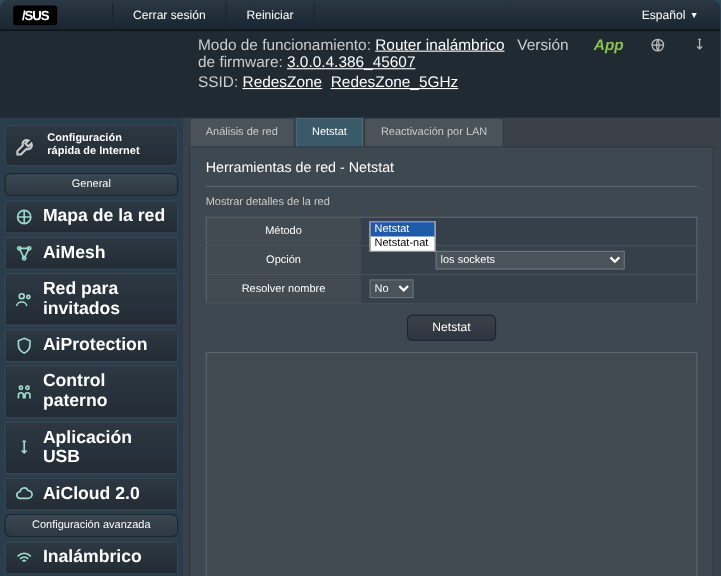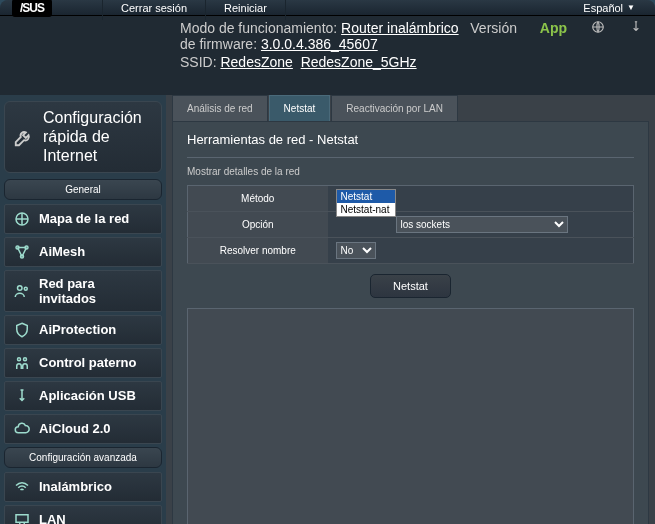--- a/index.html
+++ b/index.html
@@ -1,40 +1,40 @@
 <!DOCTYPE html>
 <html><head>
 <meta charset="utf-8">
 <style>
 * { margin: 0; padding: 0; box-sizing: border-box; font-family: Arial, sans-serif; }
 body { background: #2d4a5c; width: 655px; height: 524px; overflow: hidden; font-size: 11px; color: #fff; }
 .container { width: 100%; height: 100%; background: #2a3d4a; border-radius: 8px 8px 0 0; overflow: hidden; }
-.topbar { background: linear-gradient(#2a3844, #1a2530); height: 16px; display: flex; align-items: center; padding: 0 12px; border-bottom: 1px solid #000; }
+.topbar { background: linear-gradient(#2a3844, #1a2530); height: 28px; display: flex; align-items: center; padding: 0 12px; border-bottom: 1px solid #000; }
 .logo { background: #000; color: #fff; font-weight: bold; padding: 2px 8px; border-radius: 3px; font-size: 12px; letter-spacing: -1px; }
 .model { color: #fff; font-weight: bold; font-size: 13px; margin-left: 8px; }
 .top-links { display: flex; gap: 0; margin-left: 50px; }
 .top-link { color: #fff; padding: 6px 18px; cursor: pointer; font-size: 11px; border-right: 1px solid #1a252e; text-align: center; }
 .top-link:first-child { border-left: 1px solid #1a252e; }
 .top-right { margin-left: auto; display: flex; align-items: center; gap: 4px; }
 .lang { color: #fff; font-size: 11px; padding: 4px 8px; display: flex; align-items: center; gap: 4px; cursor: pointer; }
 .chev { font-size: 8px; }
 .infobar { background: #202a33; padding: 4px 12px 23px 180px; font-size: 14px; color: #ccc; display: flex; align-items: flex-start; gap: 12px; }
 .info-left { flex: 1; }
 .info-left div { margin-bottom: 2px; }
 .link { color: #fff; text-decoration: underline; cursor: pointer; }
-.info-right { display: flex; gap: 24px; align-items: flex-start; }
+.info-right { display: flex; gap: 24px; align-items: flex-end; font-style: italic; }
 .badge { color: #8bc34a; font-weight: bold; cursor: pointer; }
 .icon-sm { width: 14px; height: 14px; display: inline-block; }
 .layout { display: flex; height: calc(100% - 66px); }
 .sidebar { width: 166px; padding: 6px 4px; background: #2a3d4a; overflow-y: auto; }
 .quick { background: linear-gradient(#2d3842, #232c35); border: 1px solid #3a4650; border-radius: 6px; padding: 6px 8px; display: flex; align-items: center; gap: 8px; margin-bottom: 6px; cursor: pointer; }
 .quick-icon { width: 22px; height: 22px; flex-shrink: 0; }
-.quick-text { font-size: 16px; line-height: 1.2; font-weight: normal; }
+.quick-text { font-size: 10px; line-height: 1.2; font-weight: bold; }
 .section-hdr { background: linear-gradient(#3a4650, #2d3842); border-radius: 6px; text-align: center; padding: 4px; font-size: 10px; margin-bottom: 4px; border: 1px solid #1a2530; }
-.nav-item { background: linear-gradient(#2d3842, #232c35); border: 1px solid #3a4650; border-radius: 2px; padding: 5px 8px; display: flex; align-items: center; gap: 8px; margin-bottom: 3px; cursor: pointer; font-size: 13px; font-weight: bold; }
+.nav-item { background: linear-gradient(#2d3842, #232c35); border: 1px solid #3a4650; border-radius: 2px; padding: 5px 8px; display: flex; align-items: center; gap: 8px; margin-bottom: 3px; cursor: pointer; font-size: 16px; font-weight: bold; }
 .nav-icon { width: 18px; height: 18px; flex-shrink: 0; opacity: 0.9; }
 .main { flex: 1; background: #3a4148; padding: 0 6px 6px 6px; overflow: hidden; }
 .tabs { display: flex; background: #3a4148; }
 .tab { padding: 7px 14px; font-size: 10px; color: #ccc; cursor: pointer; background: #4a525a; border: 1px solid #2d3842; border-bottom: none; margin-right: 1px; }
 .tab.active { background: #3a5a6a; color: #fff; border-color: #4a6a7a; }
 .panel { background: #3d4850; border: 1px solid #2d3842; padding: 10px 14px; height: calc(100% - 26px); }
 .panel-title { font-size: 13px; color: #fff; padding-bottom: 10px; border-bottom: 1px solid #5a6570; }
 .subtitle { font-size: 10px; color: #ccc; padding: 8px 0; }
 .form-table { width: 100%; border: 1px solid #5a6570; border-collapse: collapse; }
 .form-table td { padding: 4px 8px; font-size: 10px; border-bottom: 1px solid #4a525a; vertical-align: middle; position: relative; }

